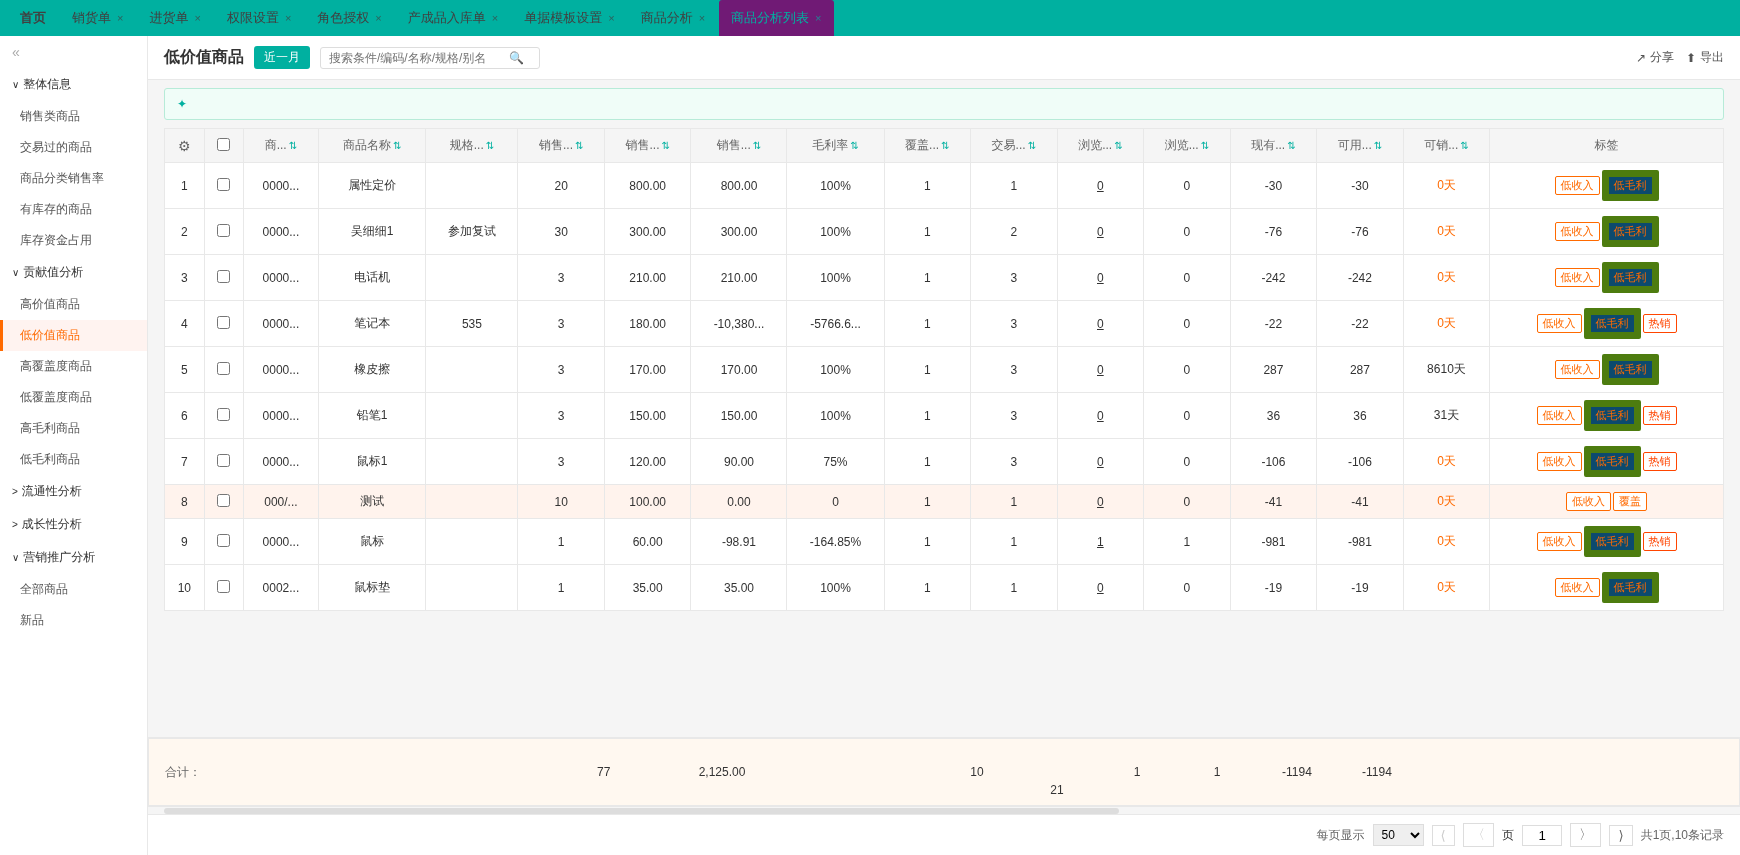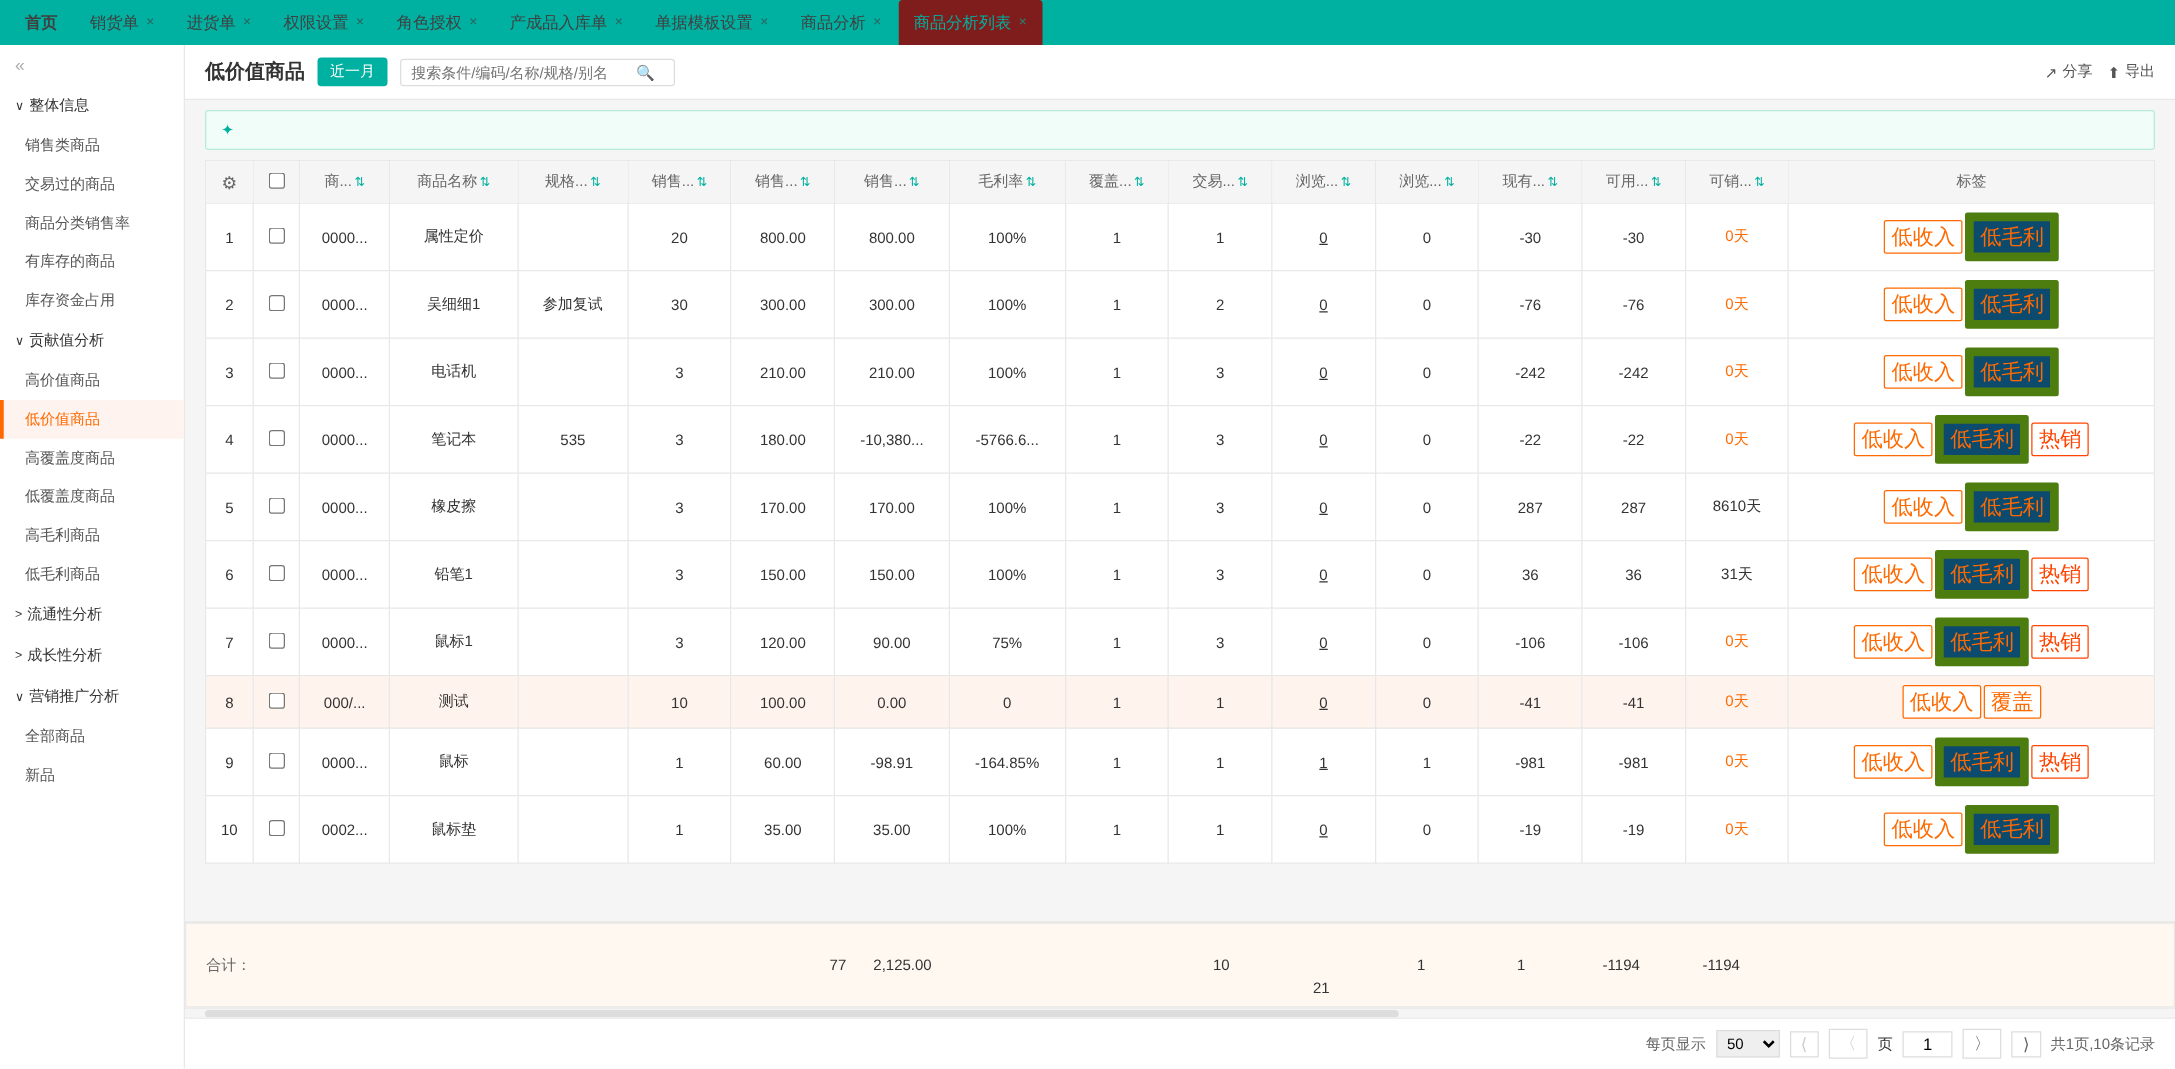--- a/index.html
+++ b/index.html
@@ -1,21 +1,21 @@
 <!DOCTYPE html>
 <html><head>
   <meta charset="utf-8">
   <style>
     * { margin: 0; padding: 0; box-sizing: border-box; }
     body { font-family: 'Microsoft YaHei', Arial, sans-serif; font-size: 12px; background: #f5f5f5; color: #333; width: 1740px; min-height: 855px; overflow-x: hidden; }
 
     
     .top-nav { background: #00b0a0; display: flex; align-items: center; height: 36px; padding: 0 8px; gap: 2px; }
     .nav-item { color: #404040; padding: 0 12px; height: 36px; display: flex; align-items: center; cursor: pointer; font-size: 13px; white-space: nowrap; }
-    .nav-item.active { background: #7f1d1d; color: #00b0a0; border-radius: 3px 3px 0 0; }
+    .nav-item.active { background: #701a75; color: #00b0a0; border-radius: 3px 3px 0 0; }
     .nav-item .close-x { margin-left: 6px; font-size: 11px; opacity: 0.7; }
     .nav-home { font-weight: bold; }
 
     
     .main-layout { display: flex; height: calc(855px - 36px); }
 
     
     .sidebar { width: 148px; background: #fff; border-right: 1px solid #e8e8e8; overflow-y: auto; flex-shrink: 0; }
     .sidebar-section-header { color: #333; padding: 8px 12px; font-size: 12px; cursor: pointer; display: flex; align-items: center; gap: 4px; }
     .sidebar-section-header .arrow { font-size: 10px; }
@@ -40,21 +40,21 @@
     .info-bar { background: #f0fdf8; border: 1px solid #b7ebd8; margin: 8px 16px; padding: 8px 12px; border-radius: 3px; color: #555; font-size: 12px; display: flex; align-items: center; gap: 6px; }
     .info-icon { color: #00b0a0; }
 
     
     .table-container { flex: 1; overflow: auto; padding: 0 16px; }
     table { width: 100%; border-collapse: collapse; background: #fff; font-size: 12px; }
     table th { background: #f5f5f5; border: 1px solid #e8e8e8; padding: 8px 6px; text-align: center; color: #666; font-weight: normal; white-space: nowrap; position: sticky; top: 0; z-index: 1; }
     table td { border: 1px solid #e8e8e8; padding: 7px 6px; text-align: center; color: #333; white-space: nowrap; }
     table tr.highlighted td { background: #fff3ed; }
     .th-sort { color: #00b0a0; margin-left: 2px; font-size: 10px; }
-    .tag-badge { display: inline-block; padding: 1px 5px; border-radius: 2px; font-size: 17px; margin: 0 1px; }
+    .tag-badge { display: inline-block; padding: 1px 5px; border-radius: 2px; font-size: 11px; margin: 0 1px; }
     .tag-low-income { color: #ff6a00; border: 1px solid #ff6a00; background: #fff; }
     .tag-low-margin { color: #ff6a00; border: 7px solid #4d7c0f; background: #0c4a6e; }
     .tag-hot { color: #ff4500; border: 1px solid #ff4500; background: #fff; }
     .tag-selling { color: #ff6a00; border: 1px solid #ff6a00; background: #fff; }
     .days-orange { color: #ff6a00; }
     .days-normal { color: #333; }
     .link-underline { text-decoration: underline; color: #333; cursor: pointer; }
     input[type="checkbox"] { cursor: pointer; }
 
     
@@ -405,21 +405,21 @@
     </div>
 
     <div class="footer-total">
       <span class="footer-label">合计：</span>
       <div style="display:flex; flex:1; gap:0; align-items:center;">
         <div style="width:36px;"></div>
         <div style="width:36px;"></div>
         <div style="width:80px;"></div>
         <div style="width:130px;"></div>
         <div style="width:70px;"></div>
-        <div style="width:80px; text-align:right;">77</div>
+        <div style="width:80px; text-align:left;">77</div>
         <div style="width:90px; text-align:center;">2,125.00</div>
         <div style="width:90px;"></div>
         <div style="width:80px;"></div>
         <div style="width:80px; text-align:center;">10</div>
         <div style="width:80px; text-align:center;margin-top:36px;">21</div>
         <div style="width:80px; text-align:center;">1</div>
         <div style="width:80px; text-align:center;">1</div>
         <div style="width:80px; text-align:center;">-1194</div>
         <div style="width:80px; text-align:center;">-1194</div>
       </div>

